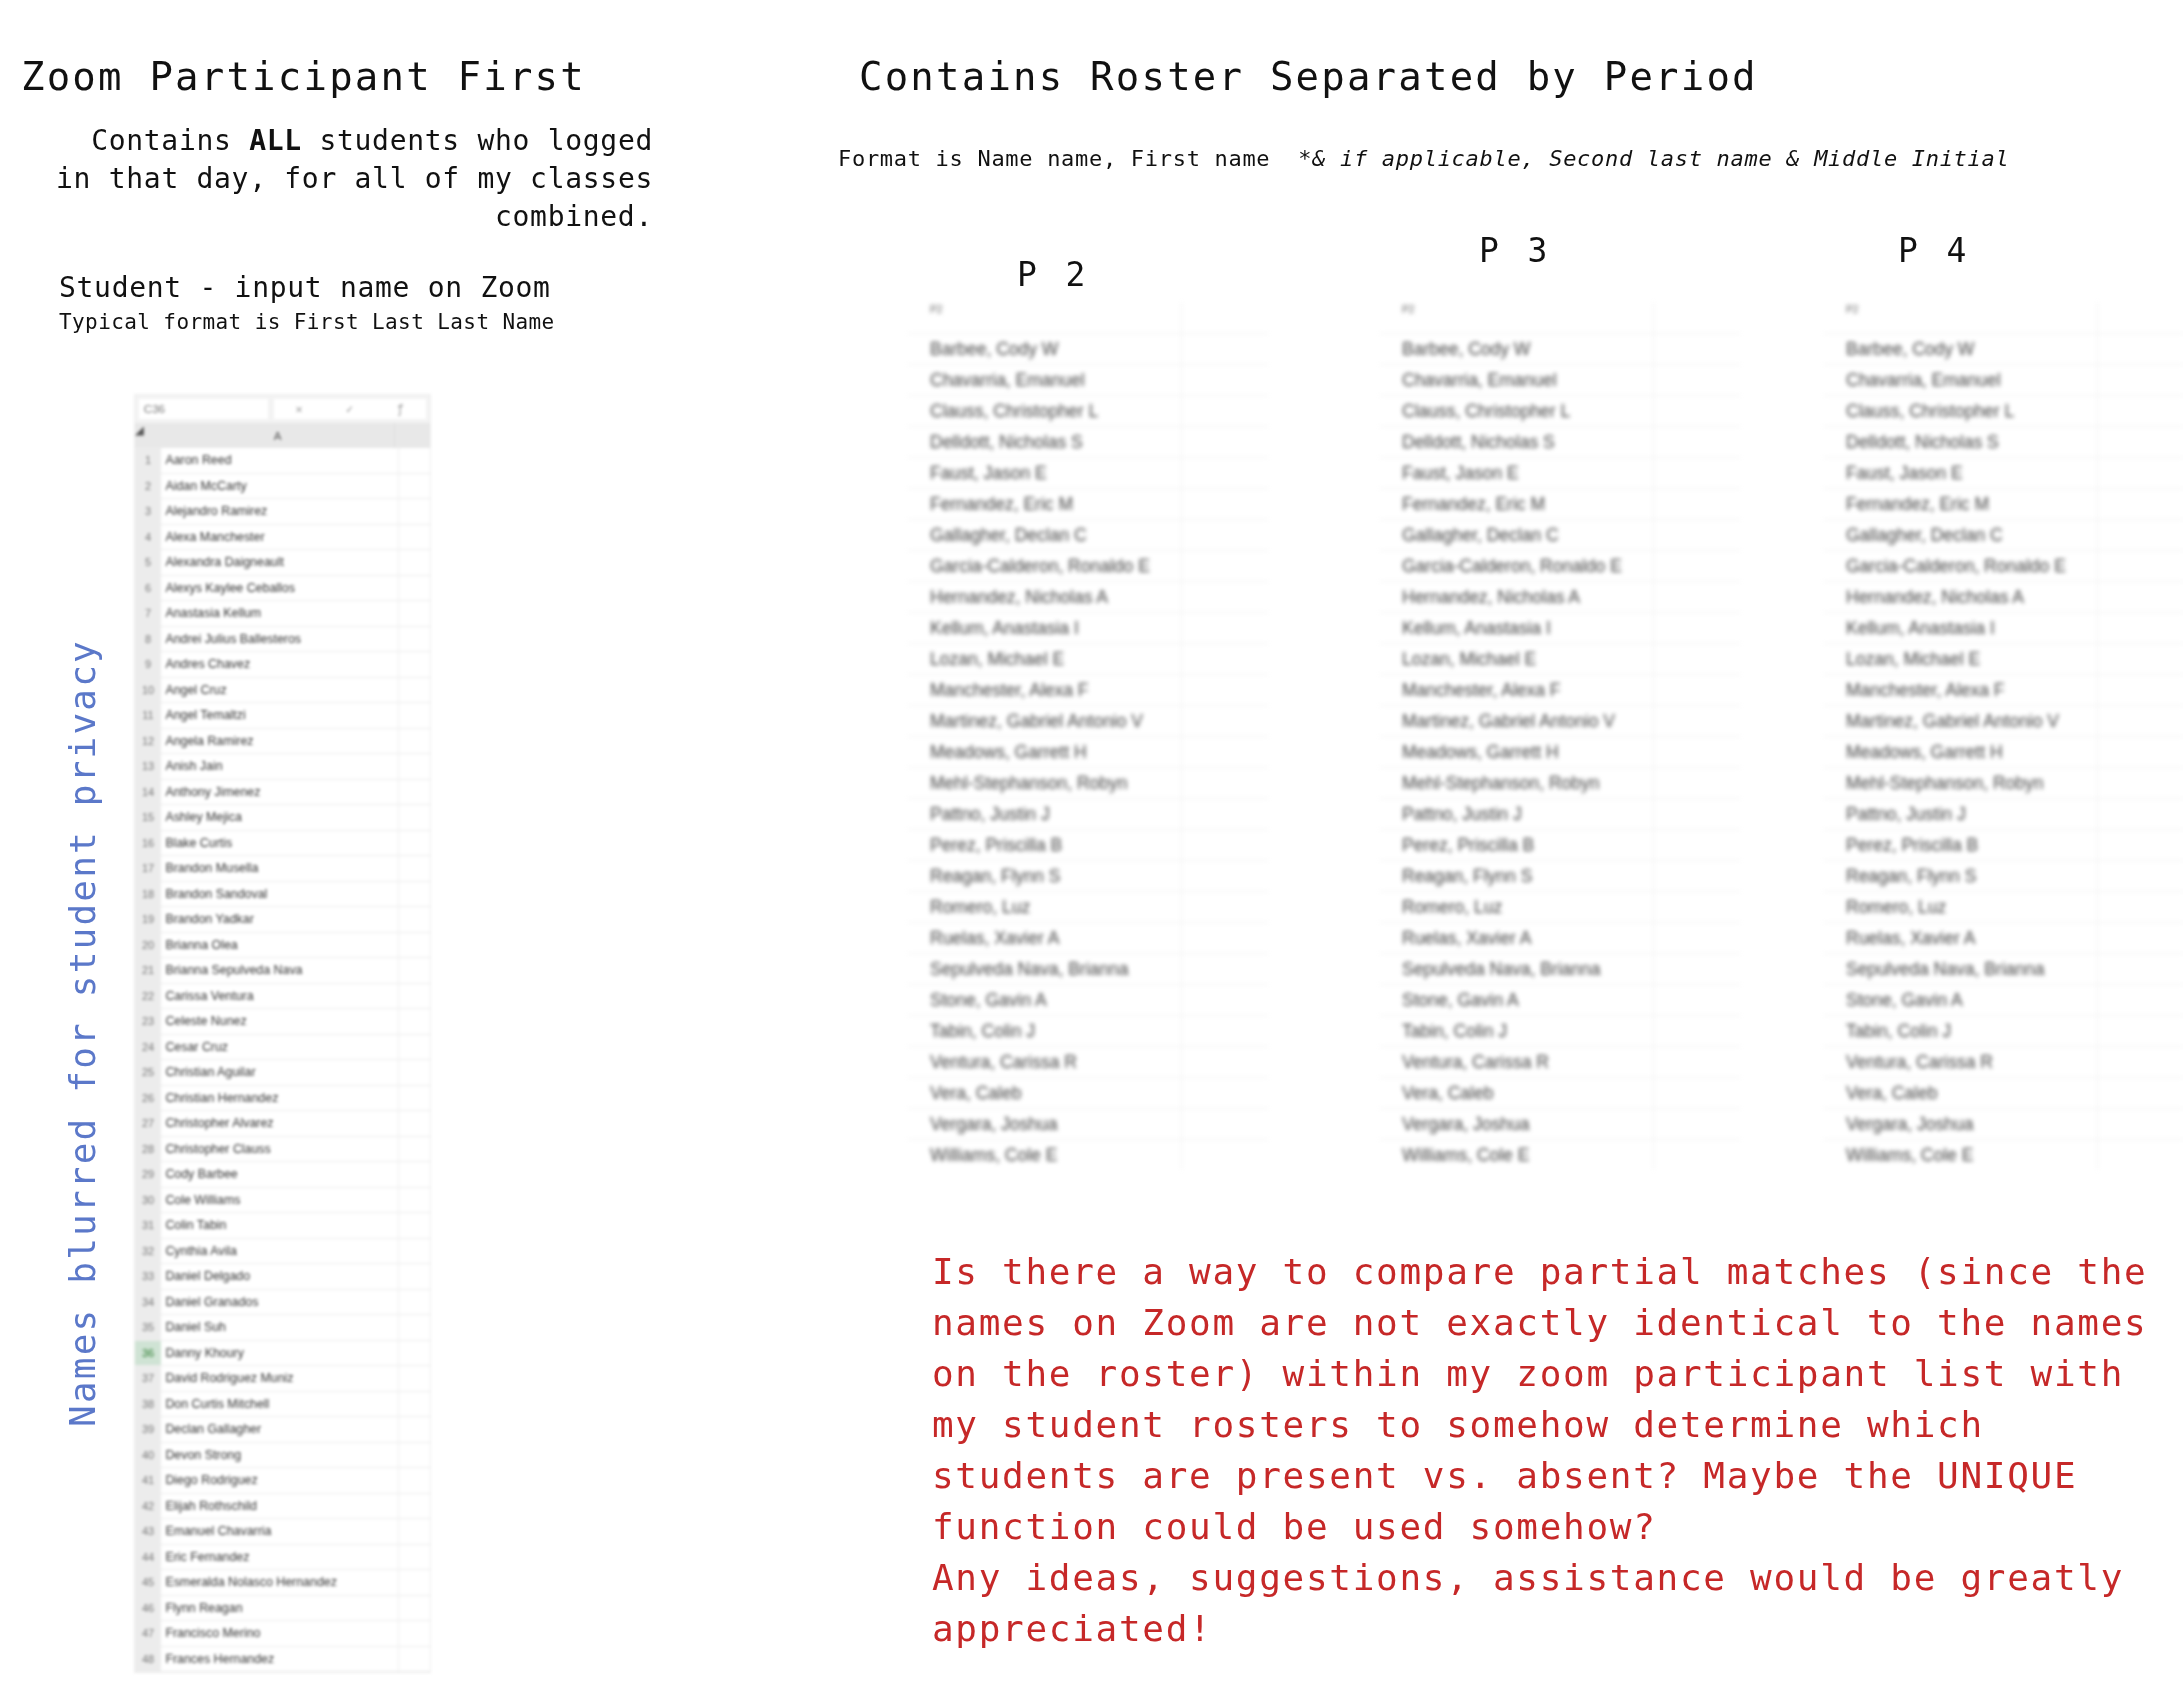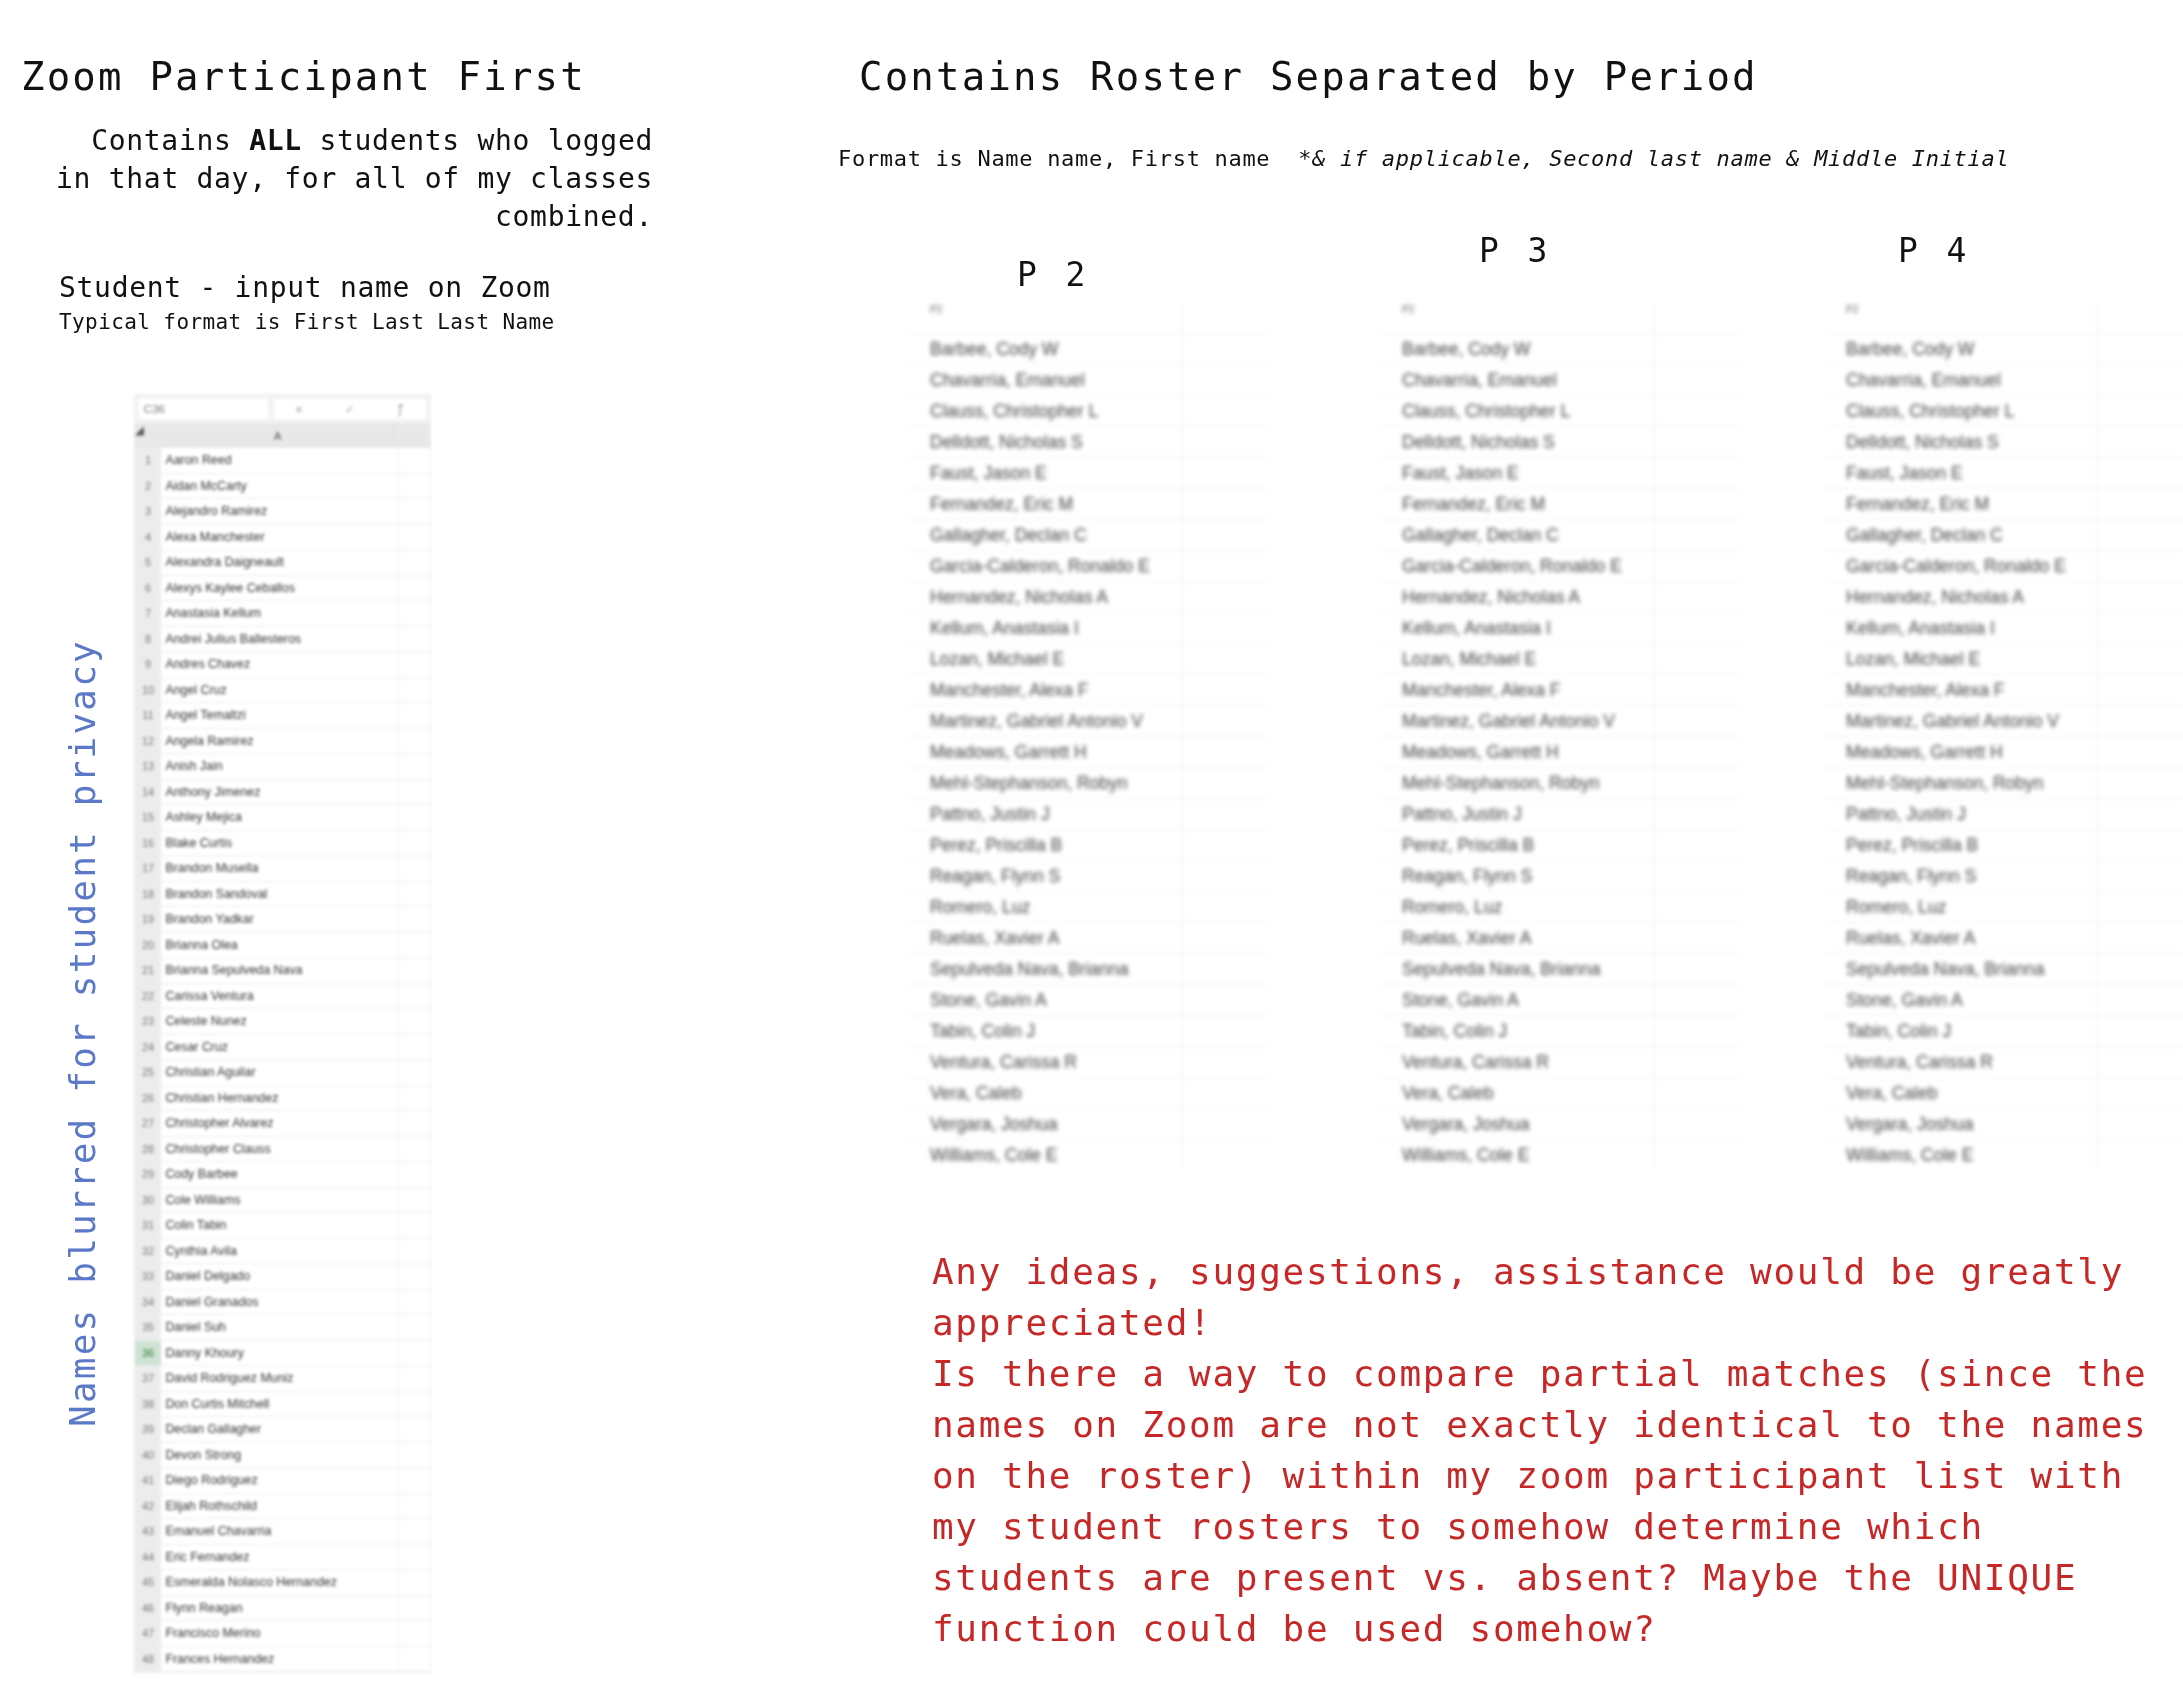--- a/index.html
+++ b/index.html
@@ -622,16 +622,16 @@
       <div class="rc1">Williams, Cole E</div>
       <div class="rc2"></div>
     </div>
     <div class="rrow">
       <div class="rc1">Yagher, Thomas C</div>
       <div class="rc2"></div>
     </div>
   </div>
 
 <div class="abs question">
+  <p>Is there a way to compare partial matches (since the names on Zoom are not exactly identical to the names on the roster) within my zoom participant list with my student rosters to somehow determine which students are present vs. absent? Maybe the UNIQUE function could be used somehow?</p>
   <p>Any ideas, suggestions, assistance would be greatly appreciated!</p>
-  <p>Is there a way to compare partial matches (since the names on Zoom are not exactly identical to the names on the roster) within my zoom participant list with my student rosters to somehow determine which students are present vs. absent? Maybe the UNIQUE function could be used somehow?</p>
 </div>
 
 
 </body></html>

